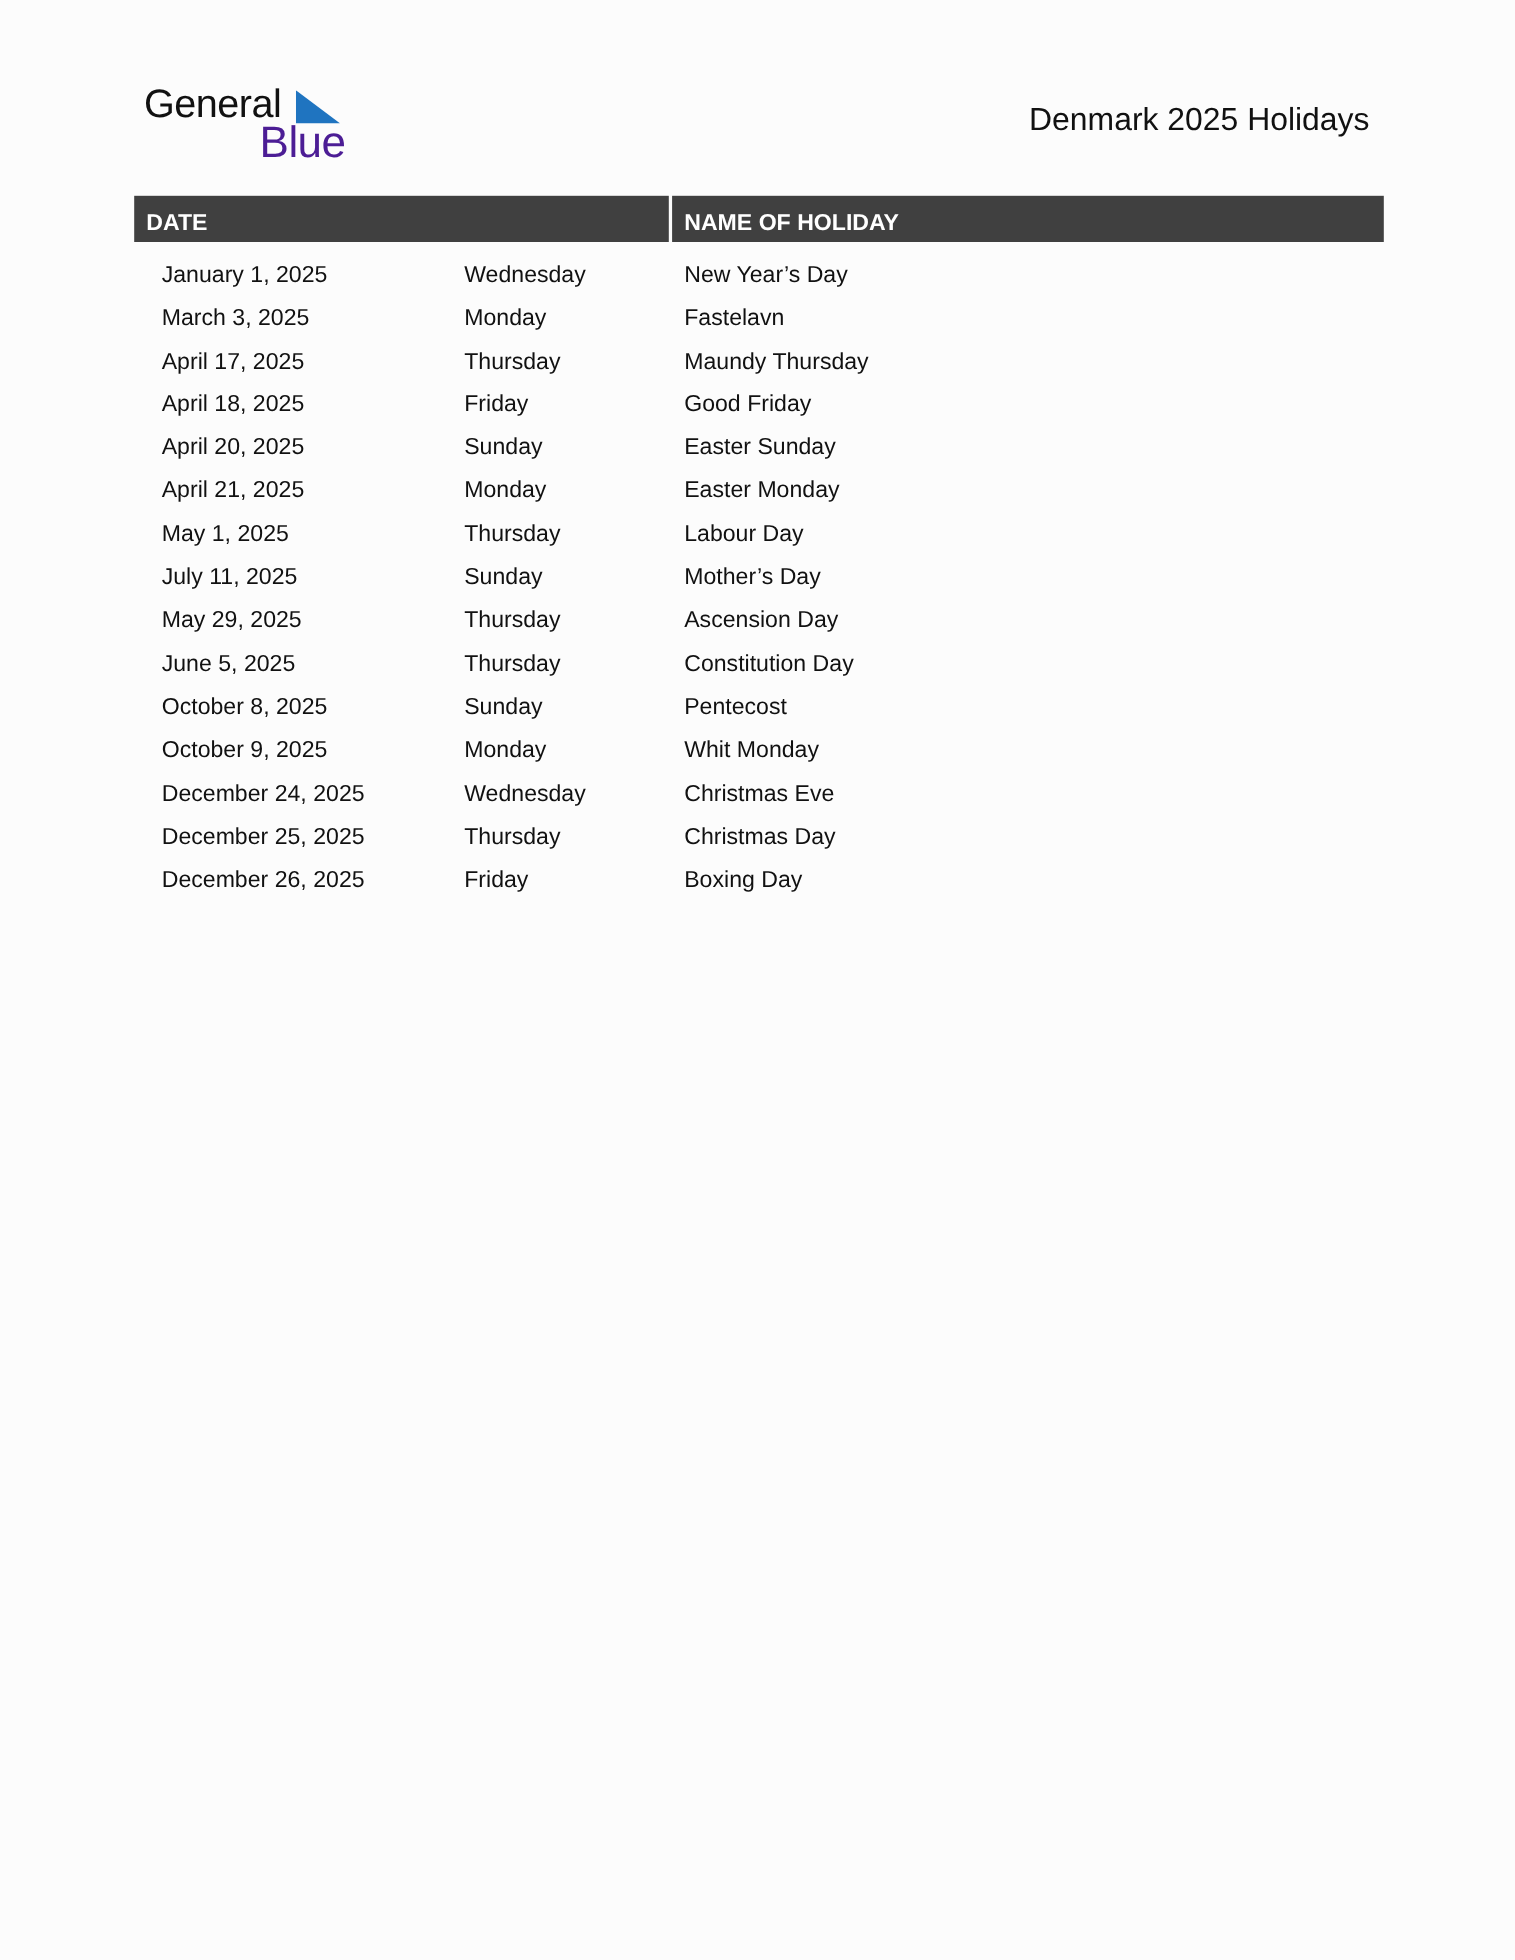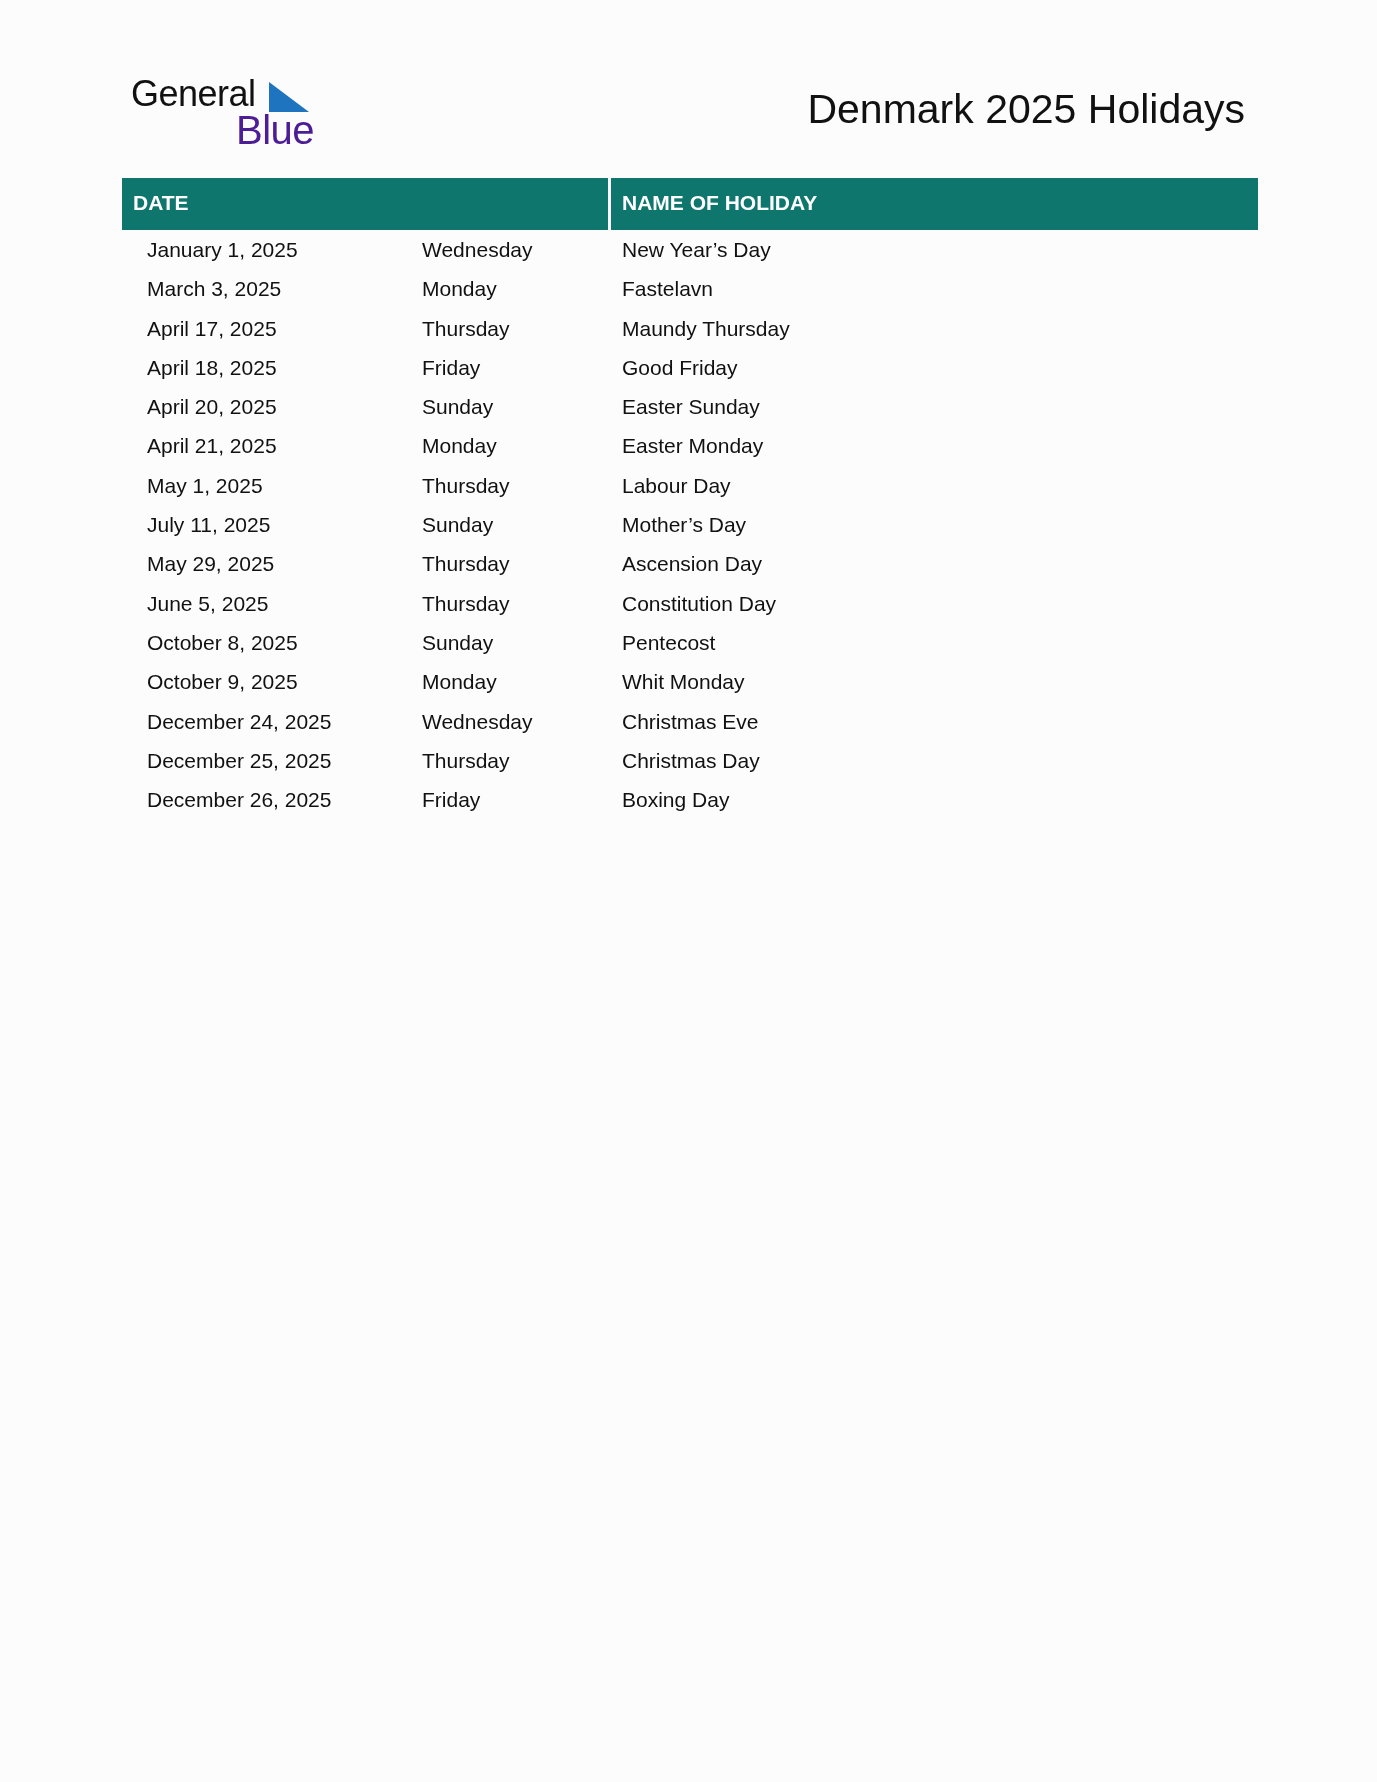--- a/index.html
+++ b/index.html
@@ -42,40 +42,40 @@
     top: 36px;
     font-size: 40px;
     line-height: 44px;
     color: #4c1d95;
     letter-spacing: -0.5px;
   }
   .page-title {
     position: absolute;
     right: 132px;
     top: 84px;
-    font-size: 41px;
+    font-size: 29px;
     line-height: 50px;
     color: #111;
     white-space: nowrap;
   }
   .table {
     position: absolute;
     left: 122px;
     top: 178px;
     width: 1136px;
   }
   .thead {
     position: relative;
     height: 50px;
   }
   .th {
     position: absolute;
     top: 0;
-    height: 52px;
-    background: #0f766e;
+    height: 42px;
+    background: #404040;
     color: #ffffff;
     font-weight: bold;
     font-size: 21px;
     line-height: 50px;
     box-sizing: border-box;
     padding-left: 11px;
   }
   .th-date { left: 0; width: 486px; }
   .th-name { left: 489px; width: 647px; }
   .tbody {

